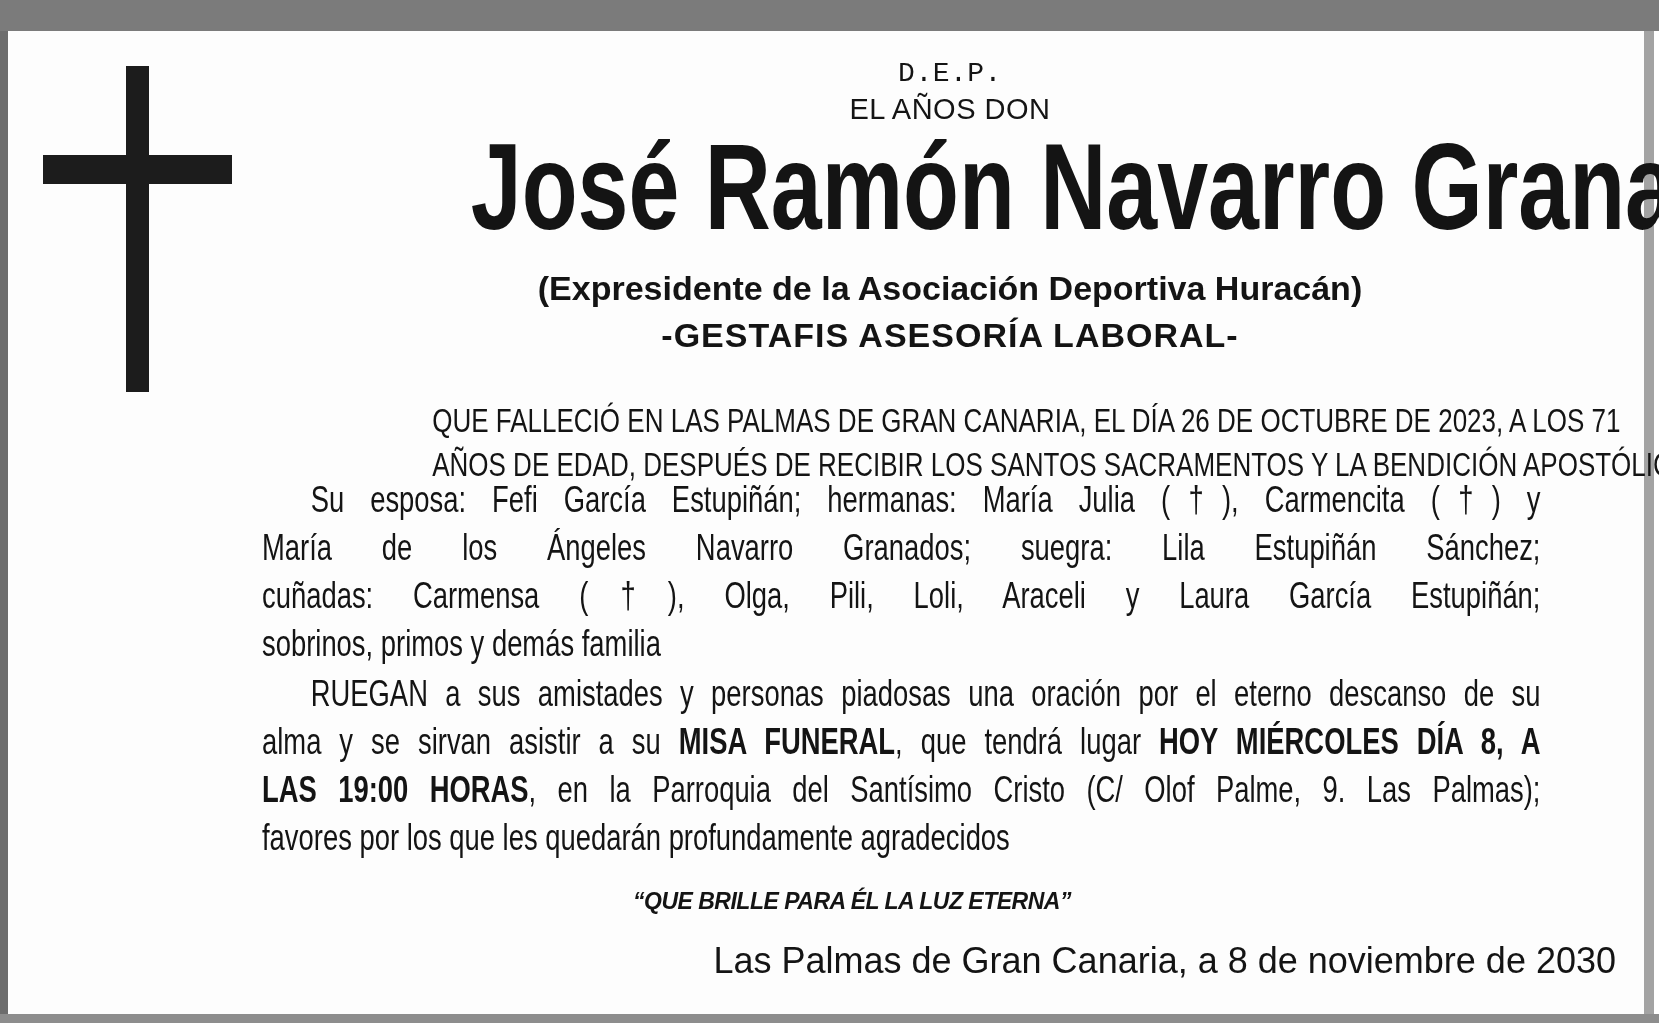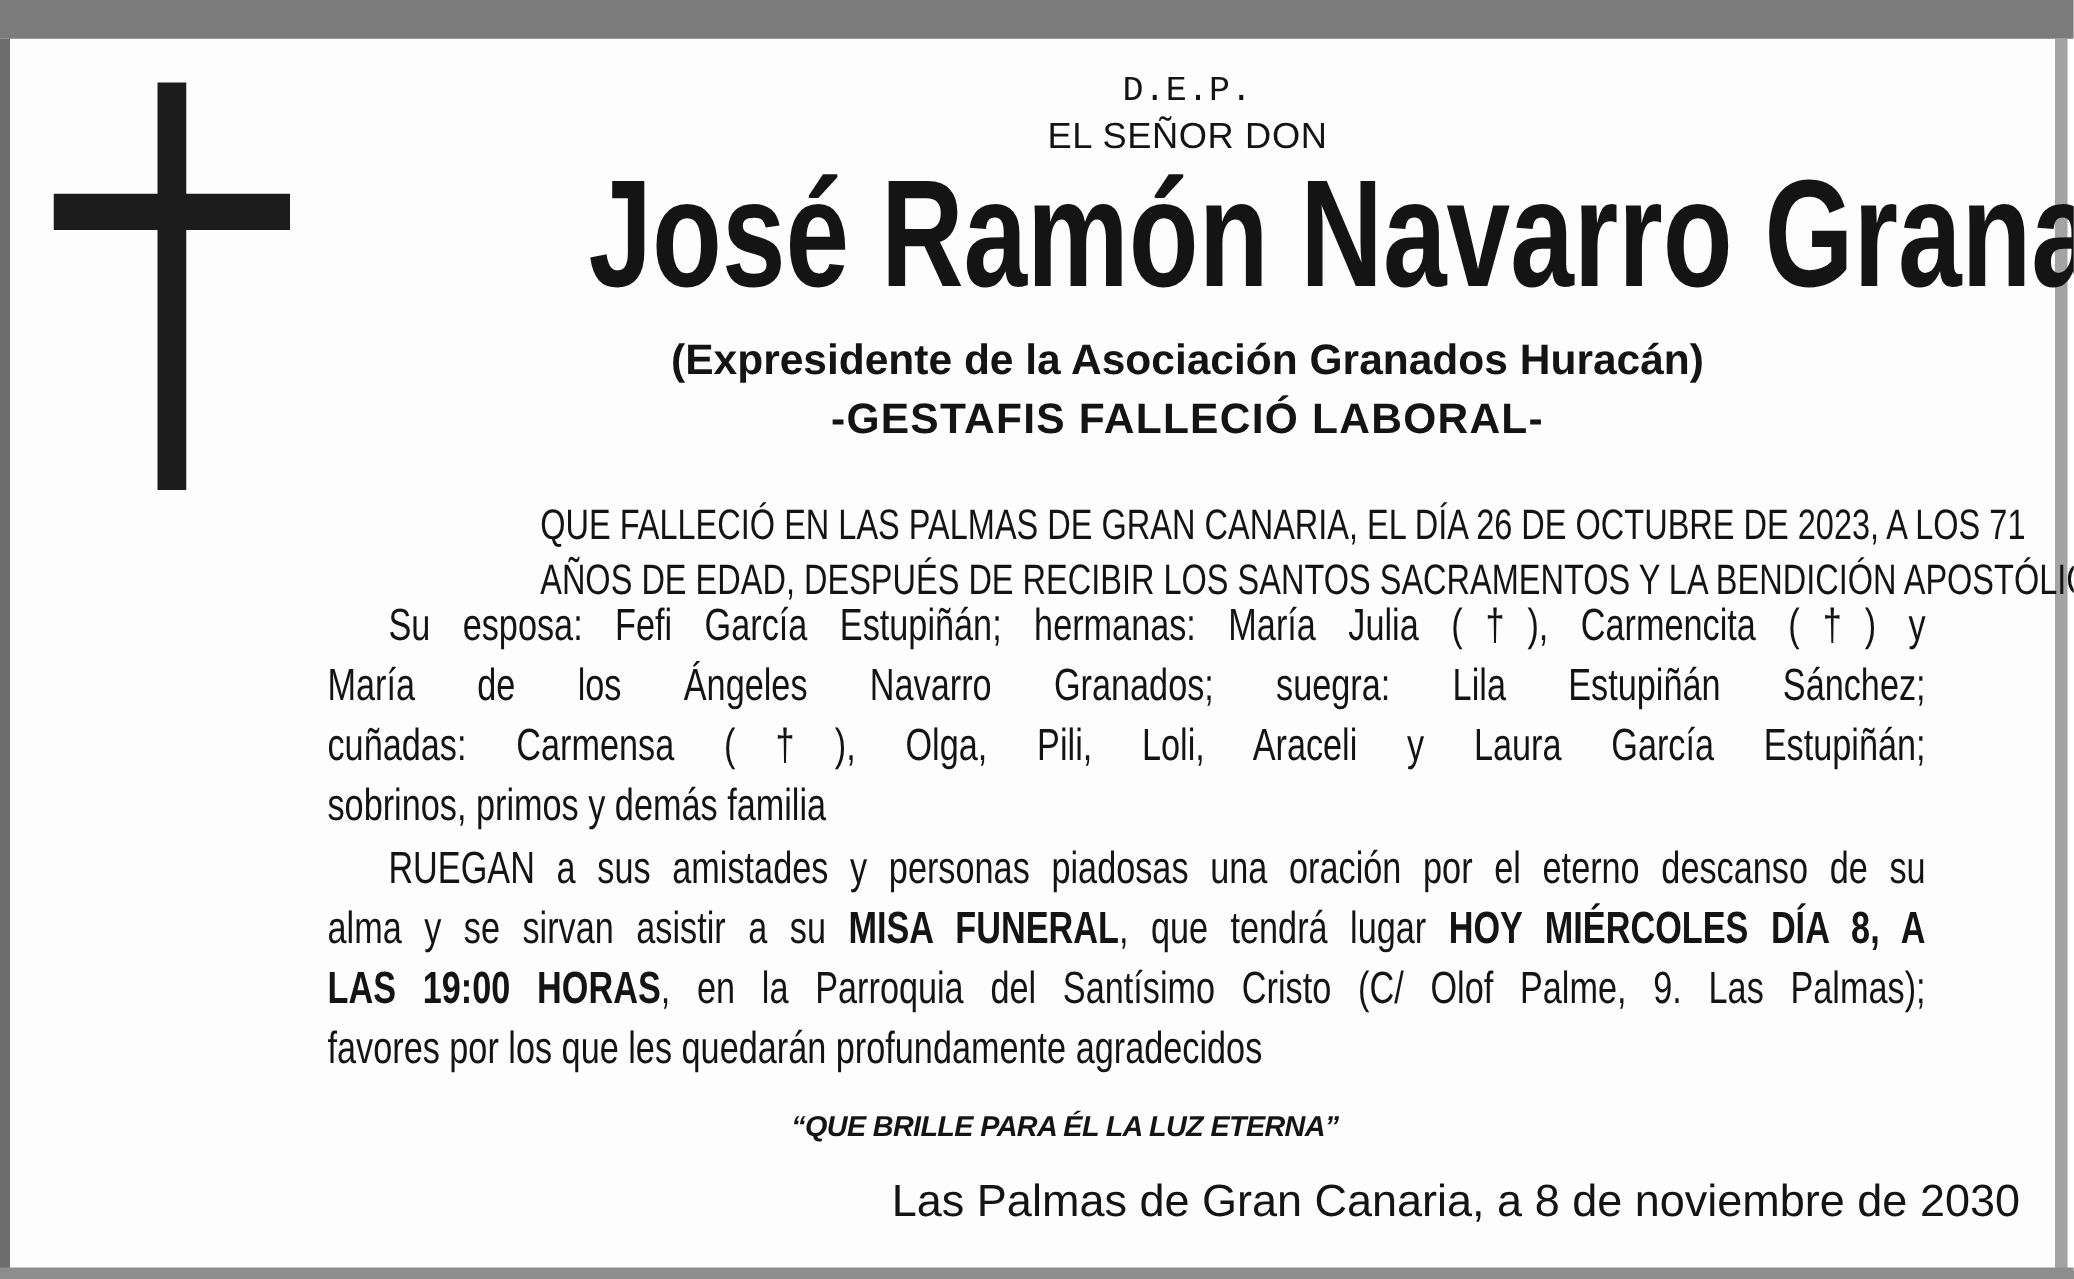--- a/index.html
+++ b/index.html
@@ -63,24 +63,24 @@
 <div class="frame-right"></div>
 <div class="frame-bottom"></div>
 
 <div class="cross">
   <div class="cross-v"></div>
   <div class="cross-h"></div>
 </div>
 
 <div class="header">
   <div class="dep">D.E.P.</div>
-  <div class="honor">EL SEÑOR DON</div>
+  <div class="honor">EL AÑOS DON</div>
   <div class="name">José Ramón Navarro Granados</div>
-  <div class="subtitle">(Expresidente de la Asociación Granados Huracán)</div>
-  <div class="org">-GESTAFIS FALLECIÓ LABORAL-</div>
+  <div class="subtitle">(Expresidente de la Asociación Deportiva Huracán)</div>
+  <div class="org">-GESTAFIS ASESORÍA LABORAL-</div>
 </div>
 
 <div class="death">
   <div class="cline">QUE FALLECIÓ EN LAS PALMAS DE GRAN CANARIA, EL DÍA 26 DE OCTUBRE DE 2023, A LOS 71</div>
   <div class="cline">AÑOS DE EDAD, DESPUÉS DE RECIBIR LOS SANTOS SACRAMENTOS Y LA BENDICIÓN APOSTÓLICA</div>
 </div>
 
 <div class="para para-family">
   <div class="jline jline-first">Su esposa: Fefi García Estupiñán; hermanas: María Julia (†), Carmencita (†) y</div>
   <div class="jline">María de los Ángeles Navarro Granados; suegra: Lila Estupiñán Sánchez;</div>

